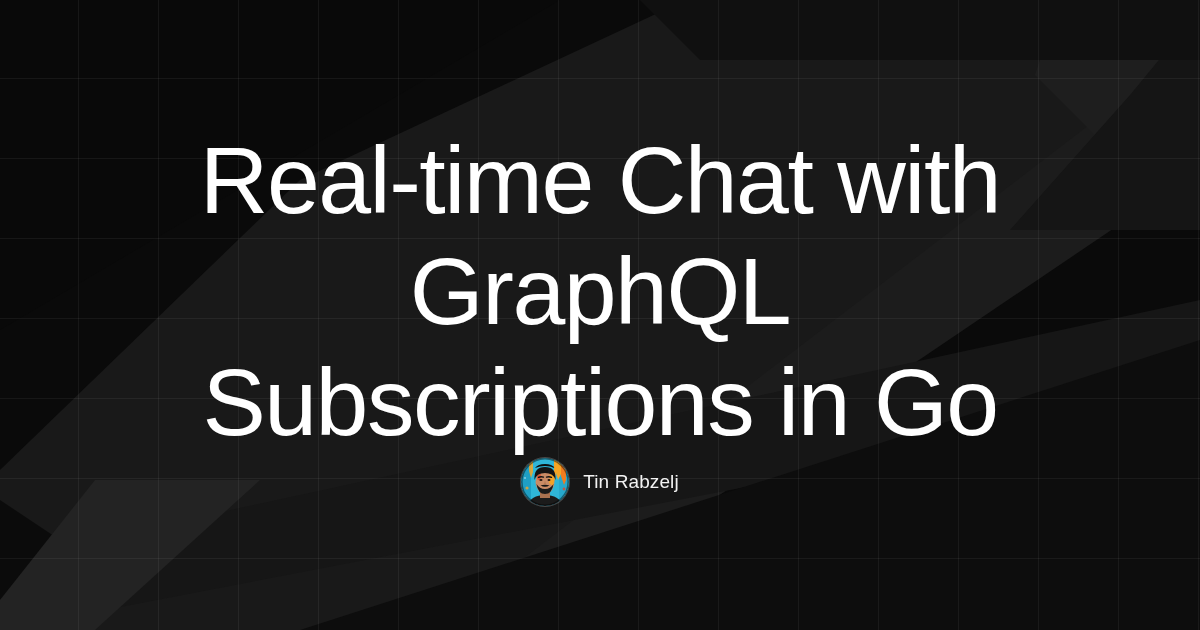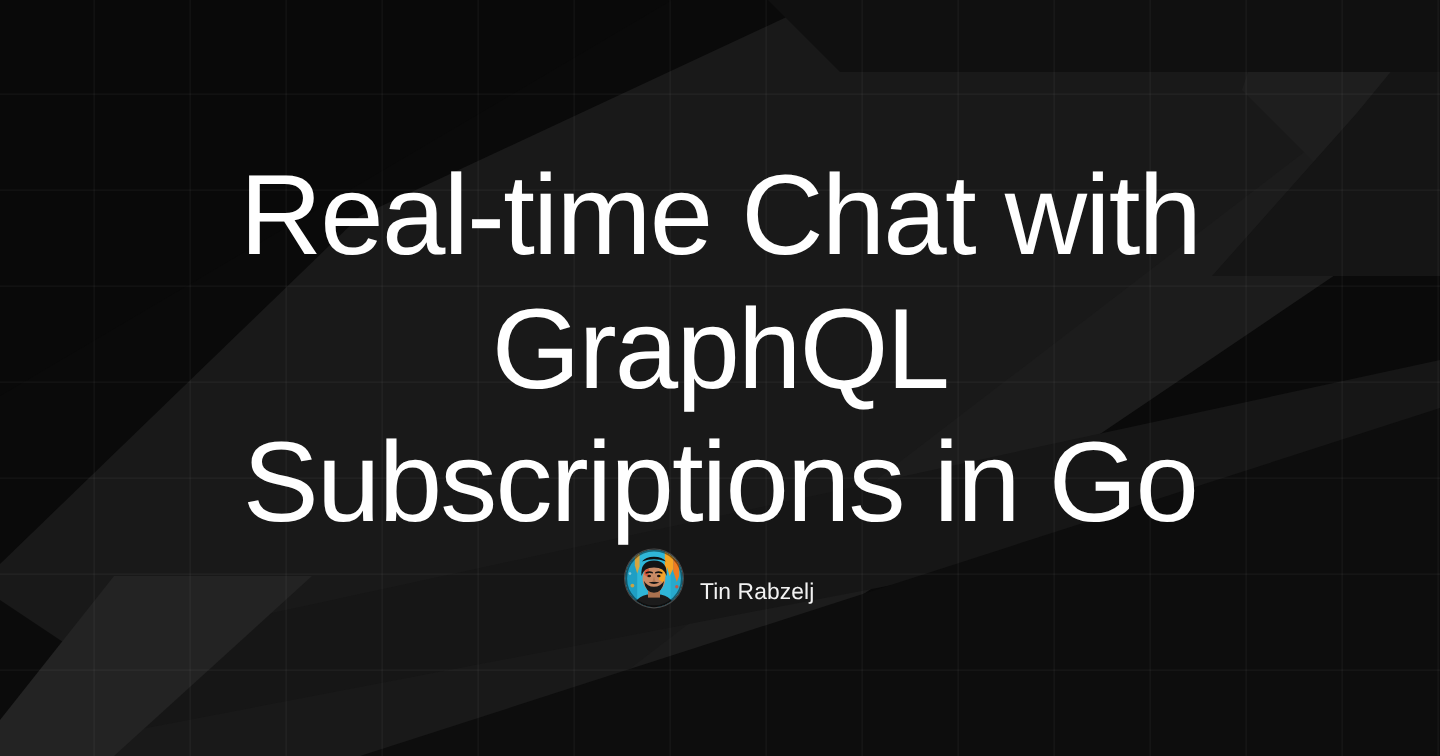--- a/index.html
+++ b/index.html
@@ -58,21 +58,21 @@
     line-height: 111px;
     font-weight: 400;
     letter-spacing: -1.5px;
     text-align: center;
     max-width: 830px;
     word-wrap: break-word;
   }
 
   #author {
     display: flex;
-    align-items: flex-end;
+    align-items: center;
     gap: 14px;
   }
 
   #avatar {
     width: 48px;
     height: 48px;
     border-radius: 50%;
     overflow: hidden;
     flex: 0 0 48px;
     box-shadow: 0 0 0 1px rgba(255,255,255,0.22);

